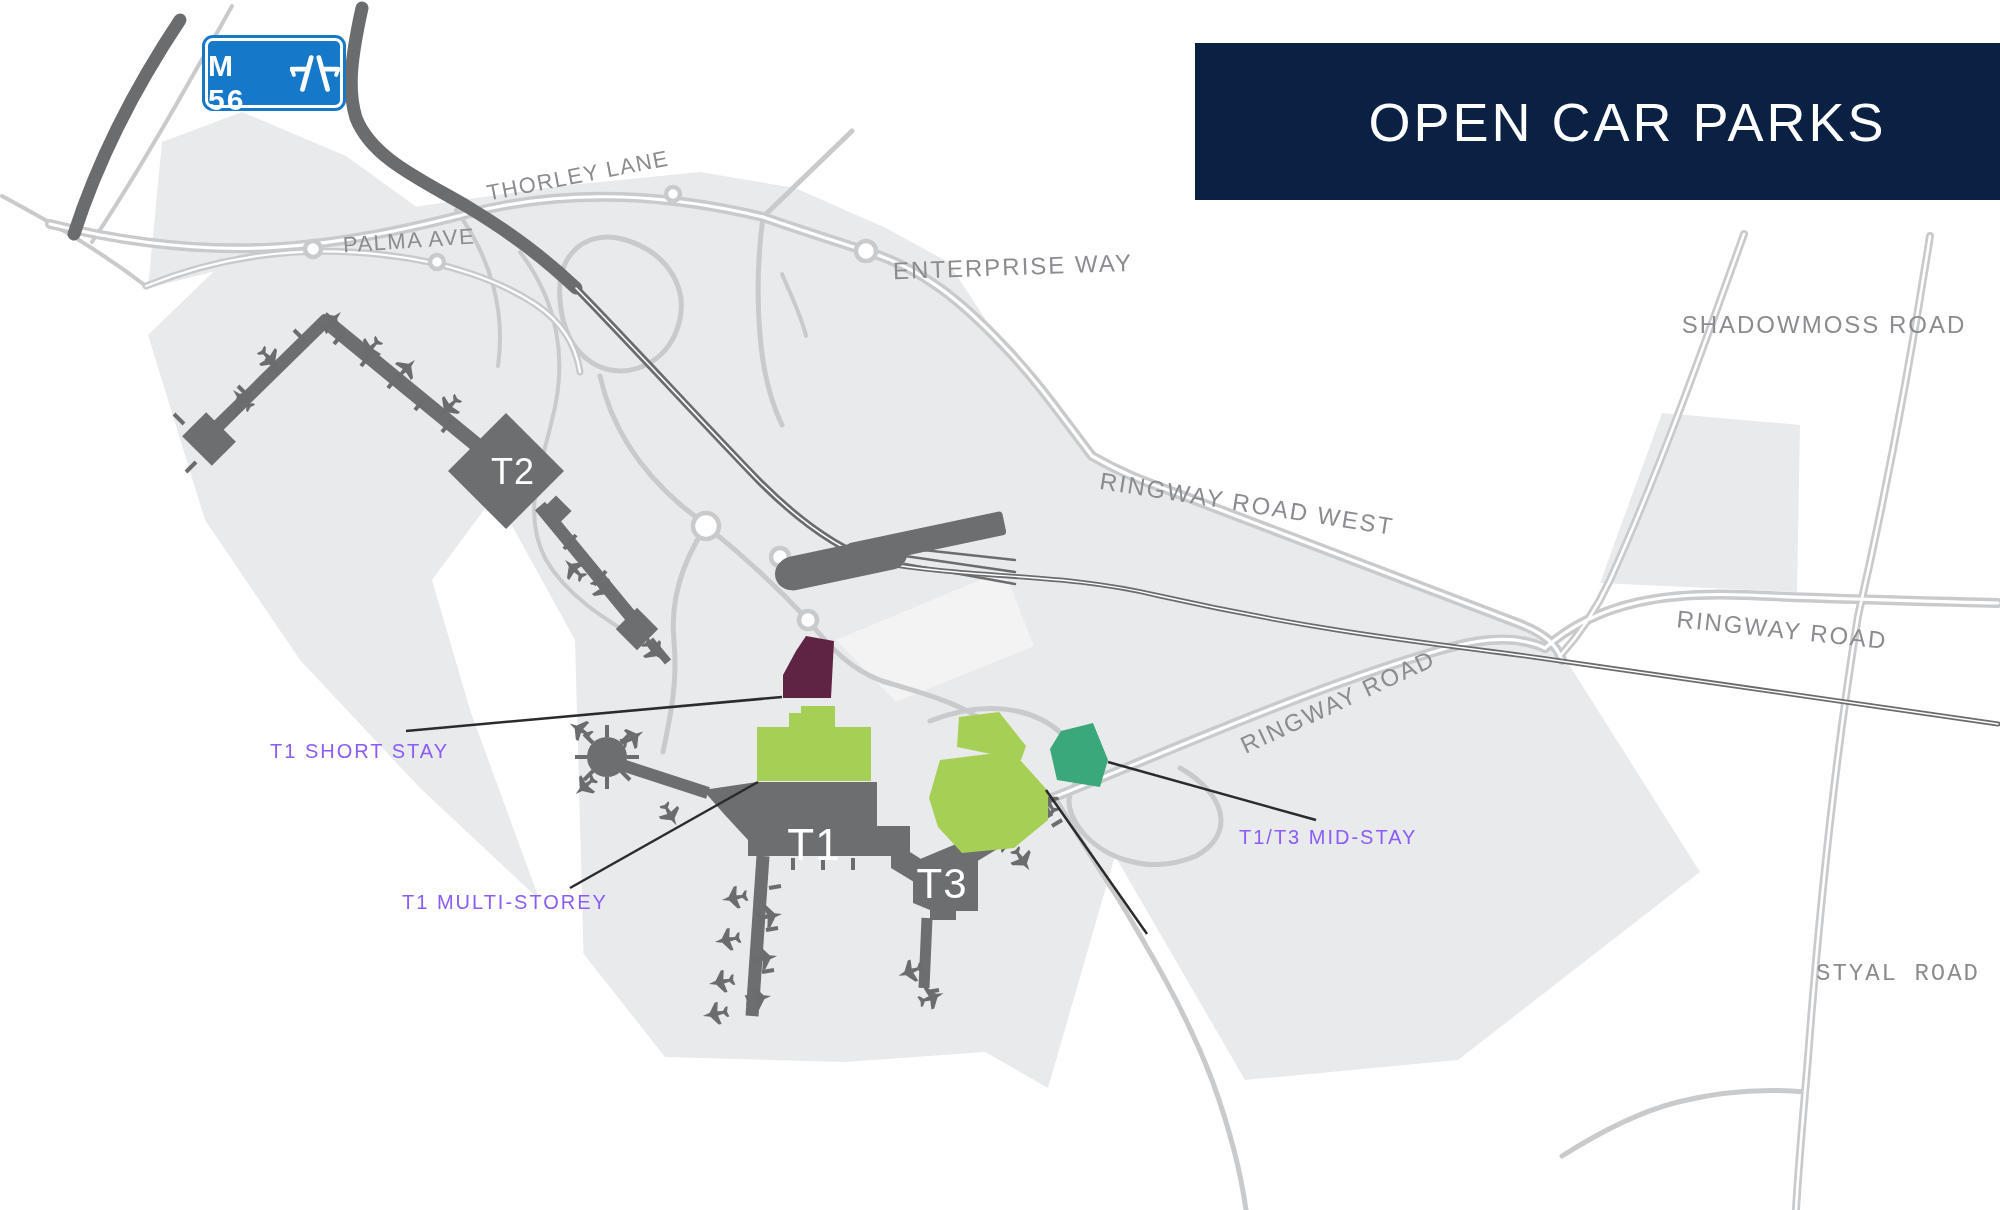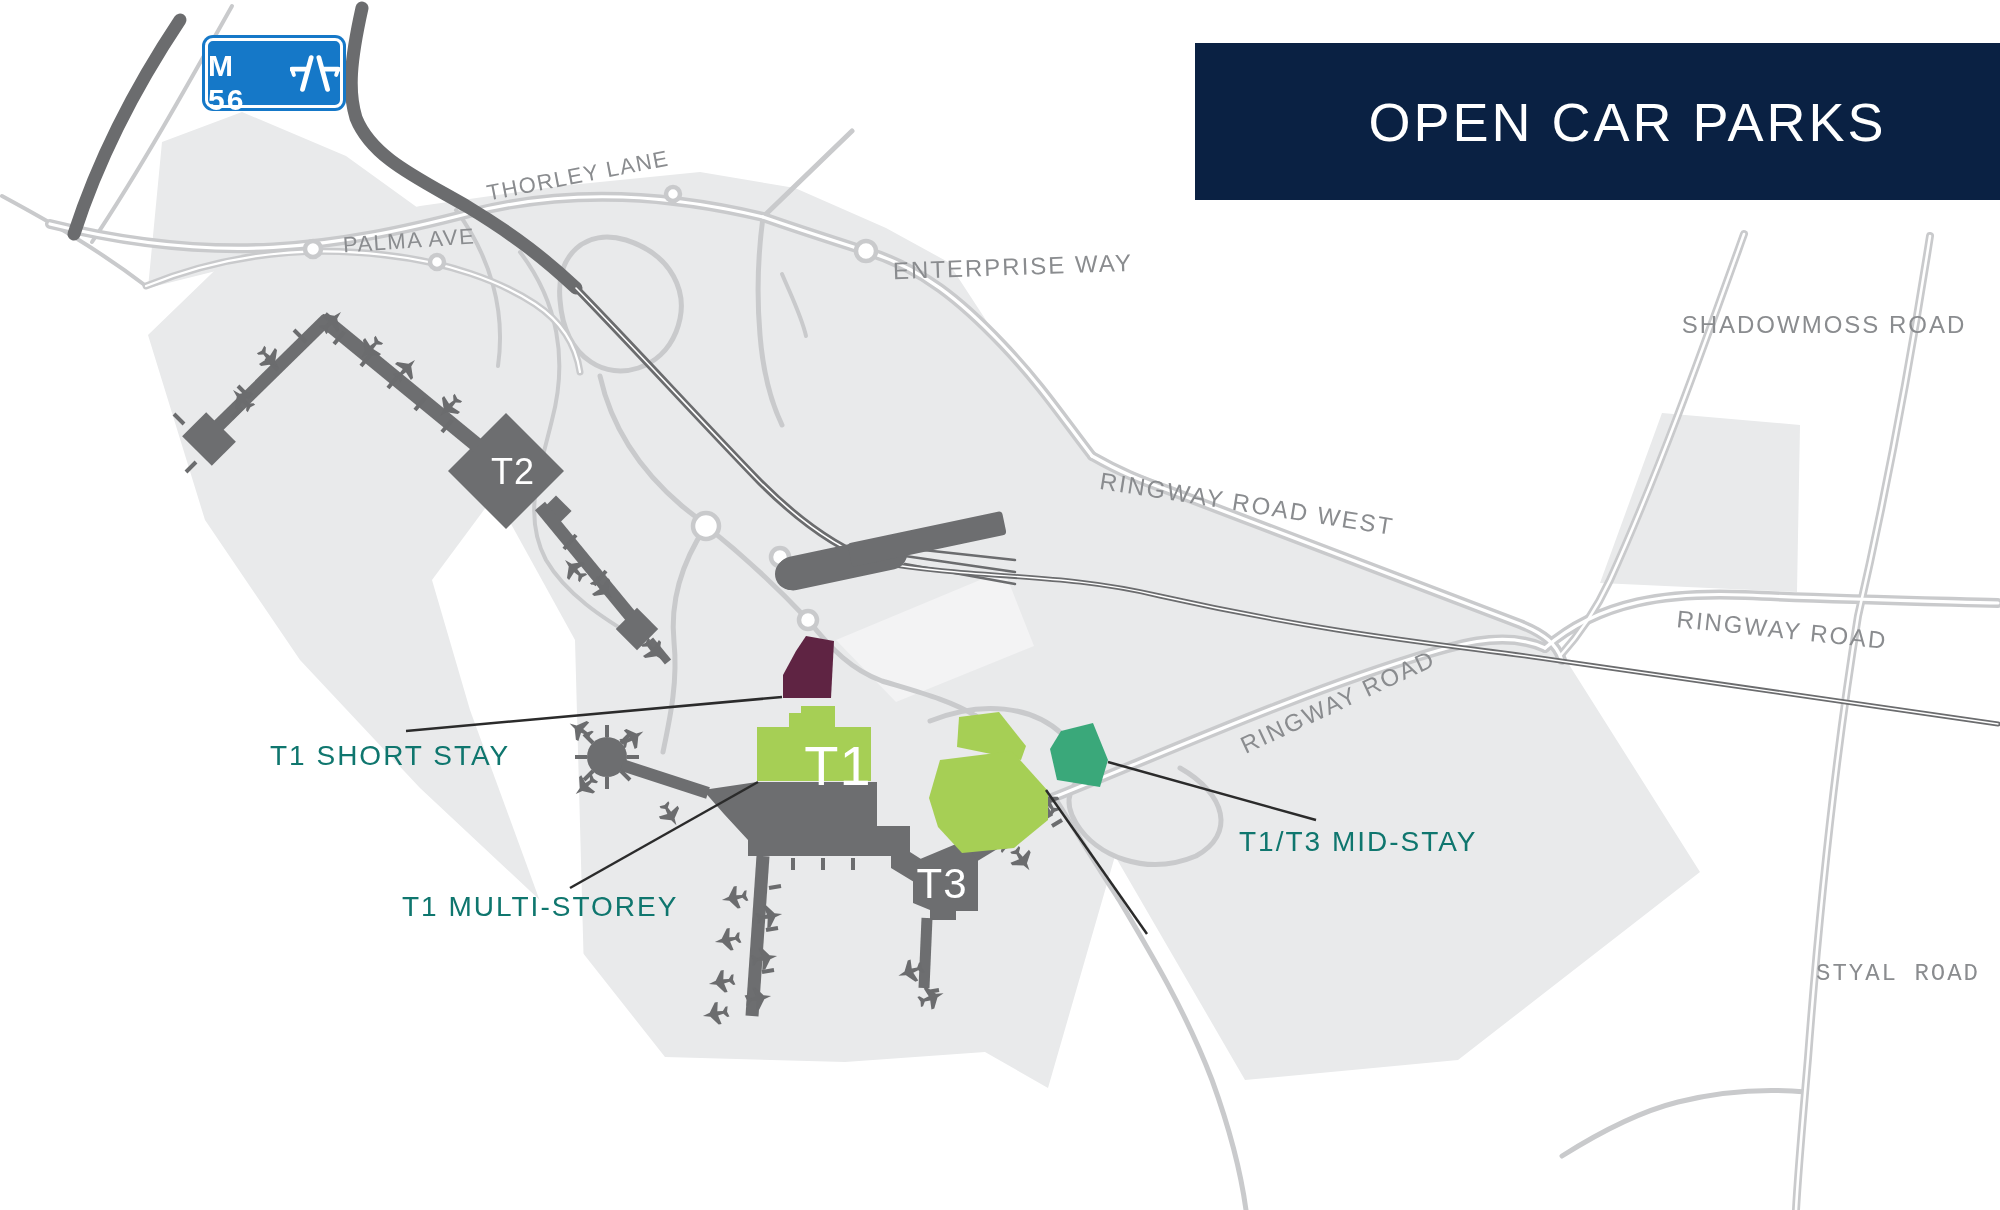--- a/index.html
+++ b/index.html
@@ -2,21 +2,21 @@
 <html><head>
 <meta charset="utf-8">
 <style>
   html,body{margin:0;padding:0;background:#fff;}
   .stage{position:relative;width:2000px;height:1210px;background:#ffffff;overflow:hidden;
          font-family:"Liberation Sans", sans-serif;}
   svg.map{position:absolute;left:0;top:0;}
   .map-label{position:absolute;white-space:nowrap;pointer-events:none;}
   .road-label{color:#8a8c8f;font-size:24px;letter-spacing:2px;transform:translate(-50%,-50%);}
   .road-label.small{font-size:22px;letter-spacing:1.5px;}
-  .park-label{color:#0f766e;font-size:28px;letter-spacing:2px;}
+  .park-label{color:#8b5cf6;font-size:20px;letter-spacing:2px;}
   .terminal-label{color:#ffffff;letter-spacing:1px;transform:translate(-50%,-50%);}
   .banner{position:absolute;left:1195px;top:43px;width:865px;height:157px;background:#0a2143;
           display:flex;align-items:center;justify-content:center;}
   .banner-title{color:#ffffff;font-size:54px;letter-spacing:3px;font-weight:400;}
   .m56-sign{position:absolute;left:205px;top:38px;width:132px;height:64px;background:#1578c8;
             border:3px solid #ffffff;box-shadow:0 0 0 3px #1578c8;border-radius:8px;
             display:flex;align-items:center;justify-content:center;gap:10px;}
   .m56-text{color:#ffffff;font-size:30px;font-weight:bold;letter-spacing:2px;margin-top:20px;}
 </style>
 </head>
@@ -199,21 +199,21 @@
 
   <div class="map-label road-label small" style="left:578px;top:176px;transform:translate(-50%,-50%) rotate(-11deg);">THORLEY LANE</div>
   <div class="map-label road-label small" style="left:409px;top:241px;transform:translate(-50%,-50%) rotate(-4deg);">PALMA AVE</div>
   <div class="map-label road-label" style="left:1013px;top:267px;transform:translate(-50%,-50%) rotate(-2deg);">ENTERPRISE WAY</div>
   <div class="map-label road-label" style="left:1824px;top:325px;">SHADOWMOSS ROAD</div>
   <div class="map-label road-label" style="left:1247px;top:504px;transform:translate(-50%,-50%) rotate(9deg);">RINGWAY ROAD WEST</div>
   <div class="map-label road-label" style="left:1338px;top:702px;transform:translate(-50%,-50%) rotate(-25deg);">RINGWAY ROAD</div>
   <div class="map-label road-label" style="left:1782px;top:630px;transform:translate(-50%,-50%) rotate(6deg);">RINGWAY ROAD</div>
   <div class="map-label road-label" style="left:1898px;top:973px;font-family:Liberation Mono, monospace;">STYAL ROAD</div>
 
-  <div class="map-label terminal-label" style="left:814px;top:765px;font-size:56px;margin-left:24px;">T1</div>
+  <div class="map-label terminal-label" style="left:814px;top:845px;font-size:44px;">T1</div>
   <div class="map-label terminal-label" style="left:513px;top:472px;font-size:36px;">T2</div>
   <div class="map-label terminal-label" style="left:942px;top:884px;font-size:42px;">T3</div>
 
   <div class="map-label park-label" style="left:270px;top:740px;">T1 SHORT STAY</div>
   <div class="map-label park-label" style="left:402px;top:891px;">T1 MULTI-STOREY</div>
   <div class="map-label park-label" style="left:1239px;top:826px;">T1/T3 MID-STAY</div>
 
   <div class="m56-sign">
     <span class="m56-text">M 56</span>
     <svg width="52" height="42" viewBox="-26 -21 52 42">

